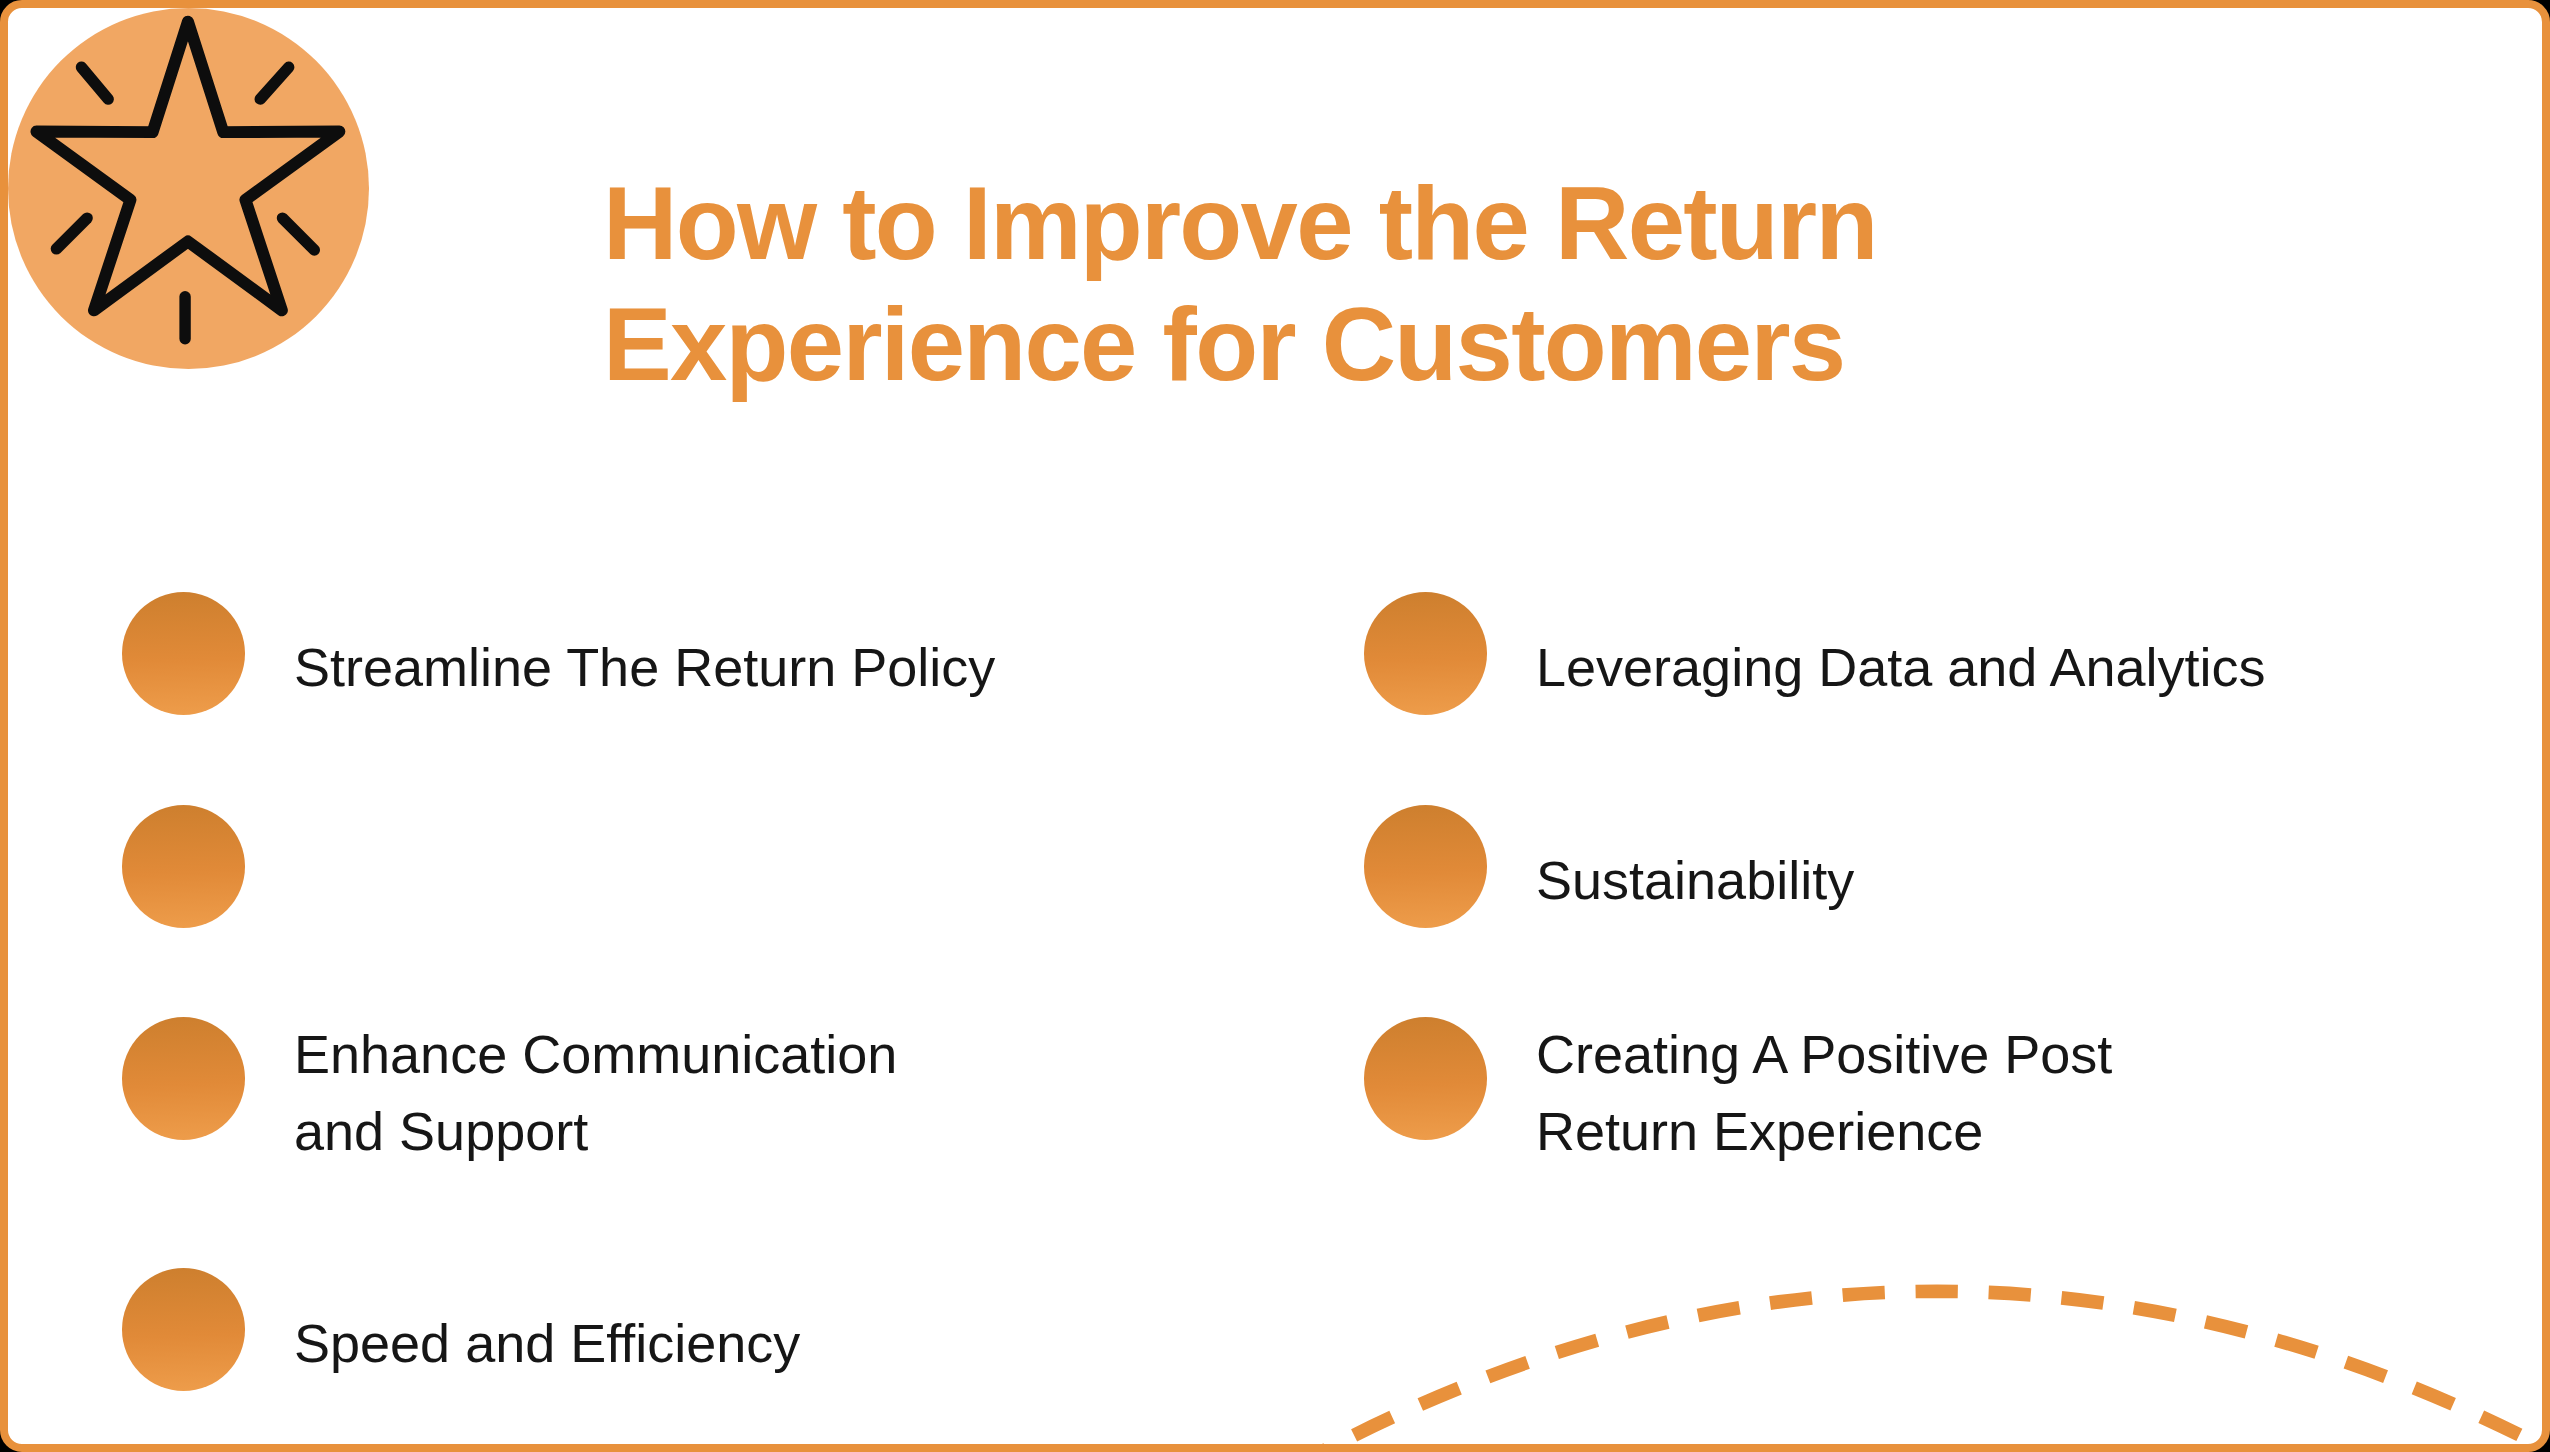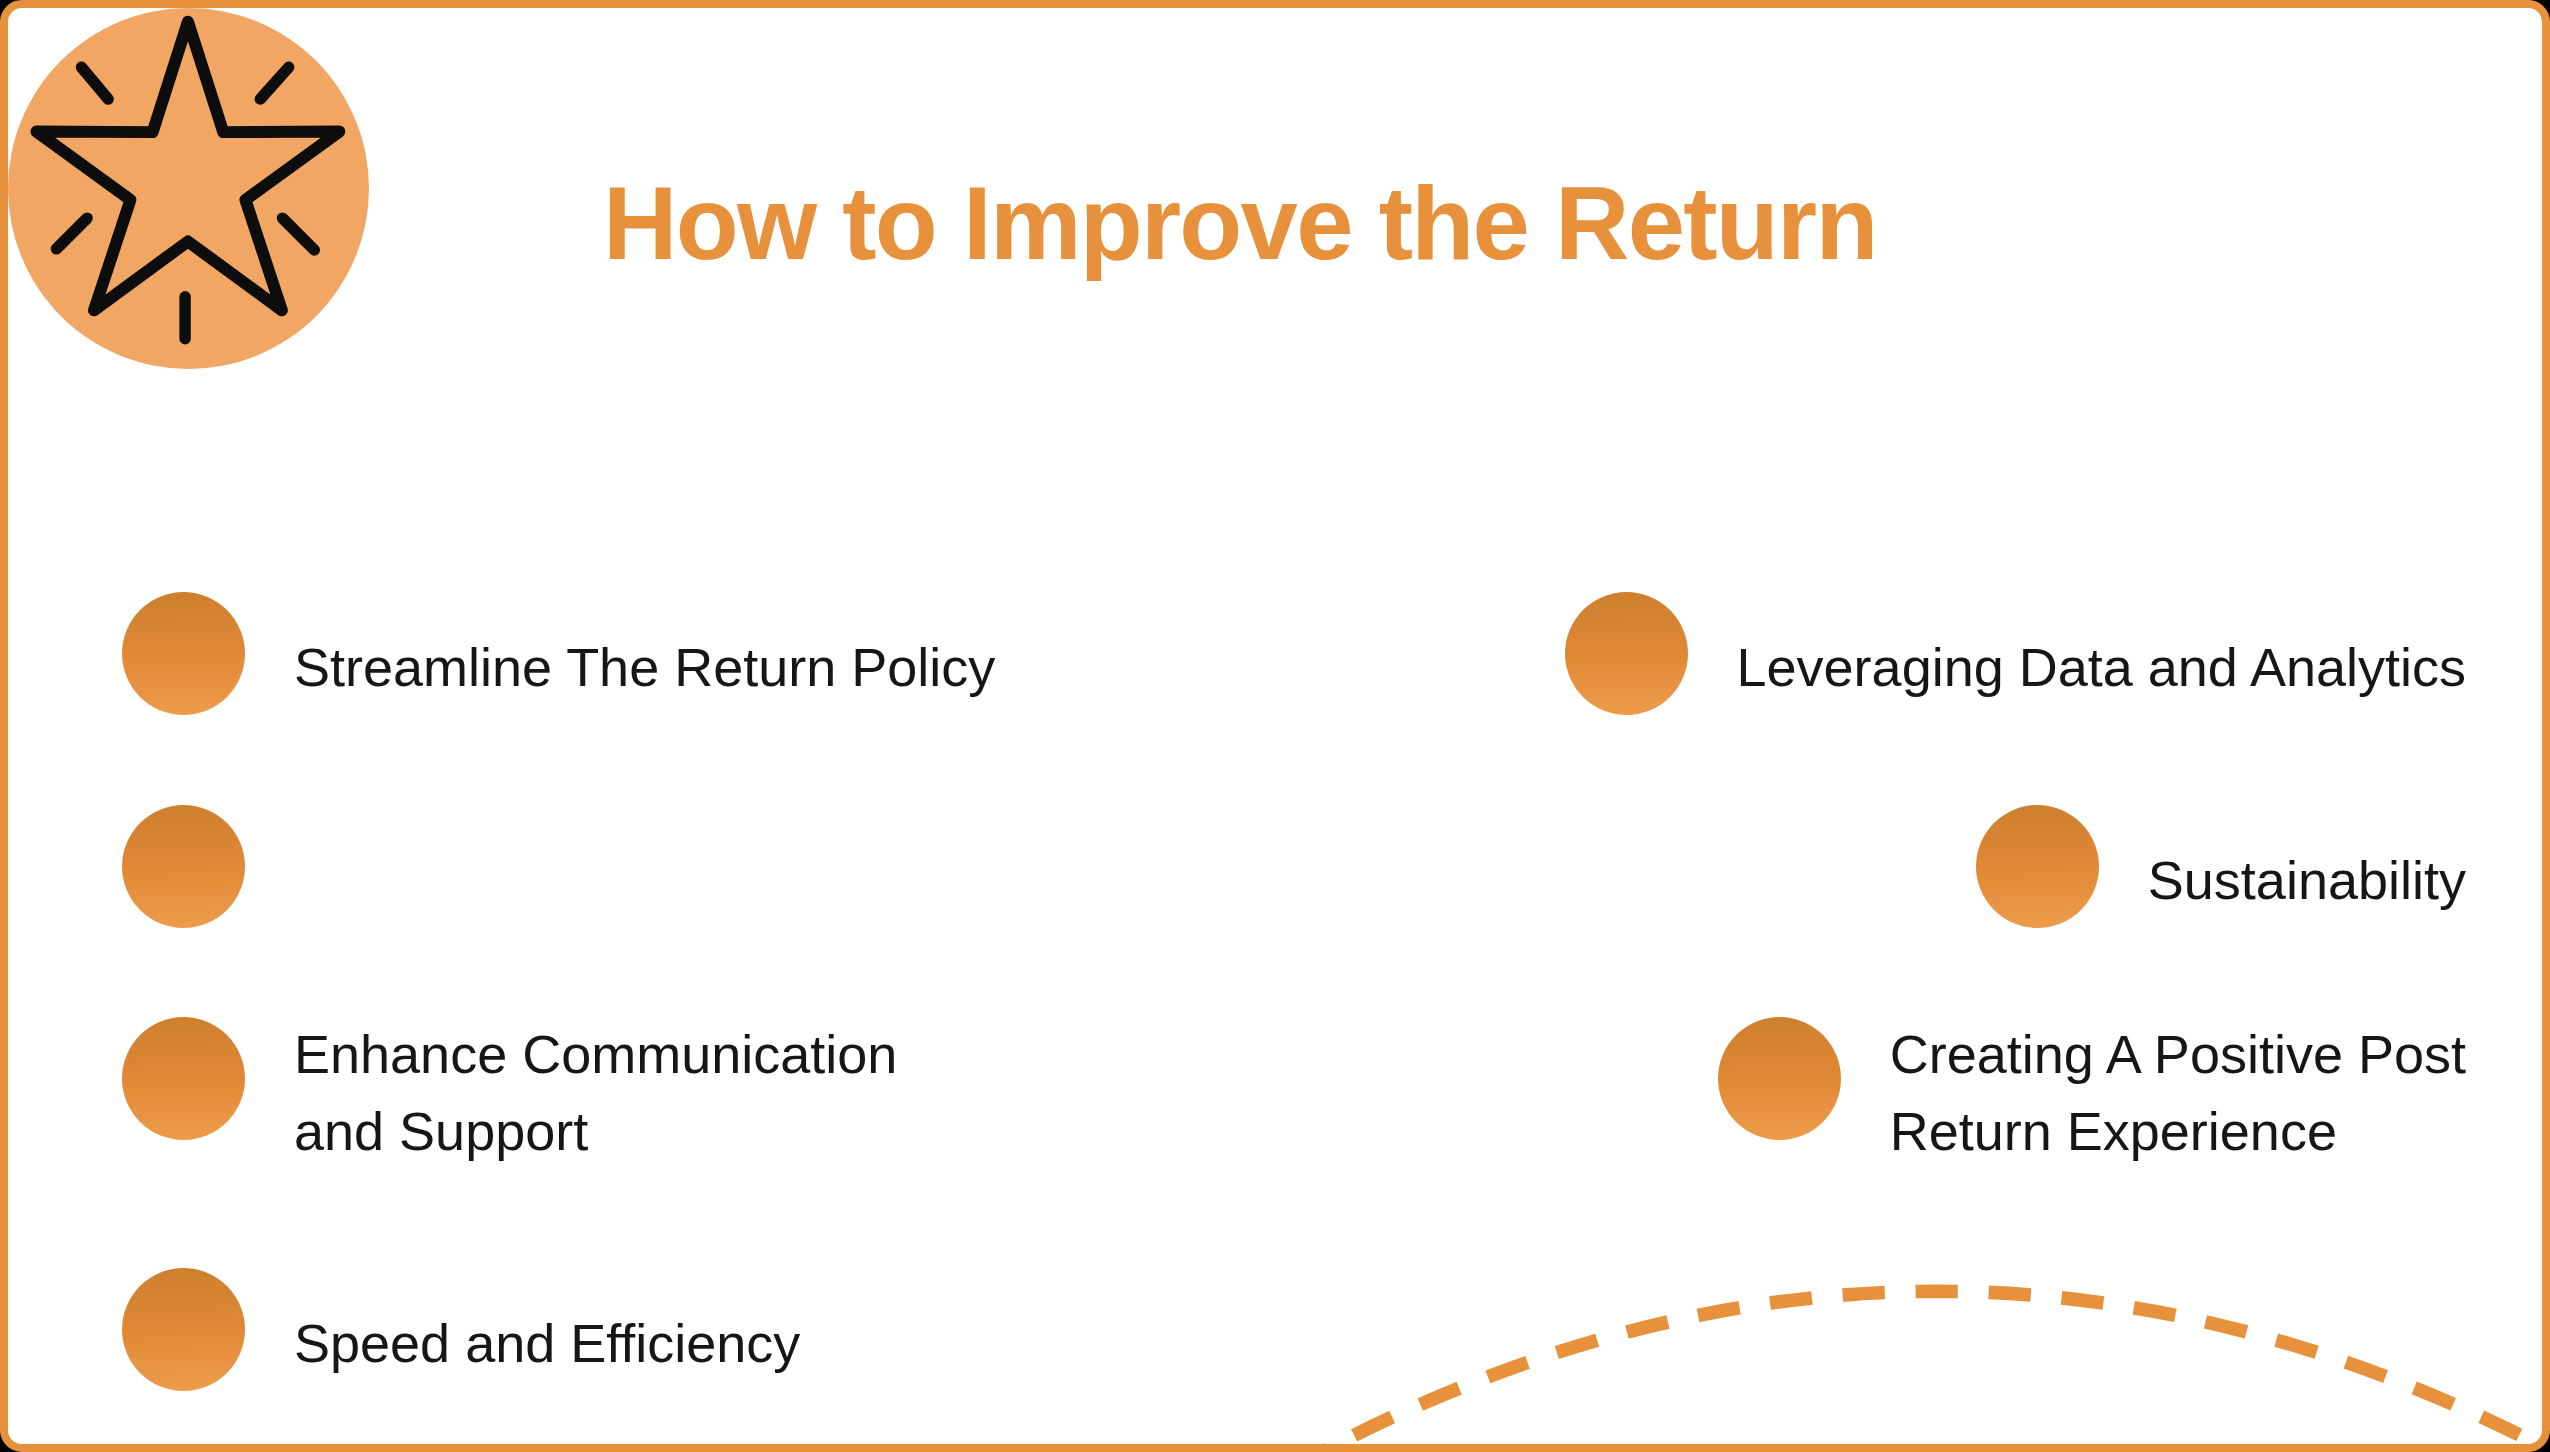--- a/index.html
+++ b/index.html
@@ -42,21 +42,21 @@
     white-space: nowrap;
   }
   .row {
     position: absolute;
     display: flex;
     align-items: center;
     gap: 49px;
     height: 123px;
   }
   .row.col-left  { left: 114px;  width: 1142px; }
-  .row.col-right { left: 1316px; width: 1142px; justify-content: flex-end; }
+  .row.col-right { left: 1356px; width: 1142px; }
   .bullet {
     flex: 0 0 auto;
     width: 123px;
     height: 123px;
     border-radius: 50%;
     background: linear-gradient(178deg, var(--bullet-top, #cd7f2e) 0%, #e18a38 55%, var(--bullet-bottom, #ee9d4b) 100%);
   }
   .item-text {
     color: var(--text, #161616);
     font-size: 54px;
@@ -92,20 +92,21 @@
       <line x1="129" y1="104" x2="176" y2="160"></line>
       <line x1="493" y1="104" x2="443" y2="160"></line>
       <line x1="85" y1="423" x2="139" y2="369"></line>
       <line x1="482" y1="369" x2="538" y2="425"></line>
       <line x1="311" y1="507" x2="311" y2="581"></line>
     </g>
   </svg>
 
   <div class="title">
     <div>How to Improve the Return</div>
+    <div>Experience for Customers</div>
   </div>
 
   <div class="row col-left" style="top:584px">
     <span class="bullet"></span>
     <span class="item-text">Streamline The Return Policy</span>
   </div>
   <div class="row col-left" style="top:797px">
     <span class="bullet"></span>
   </div>
   <div class="row col-left" style="top:1260px">

